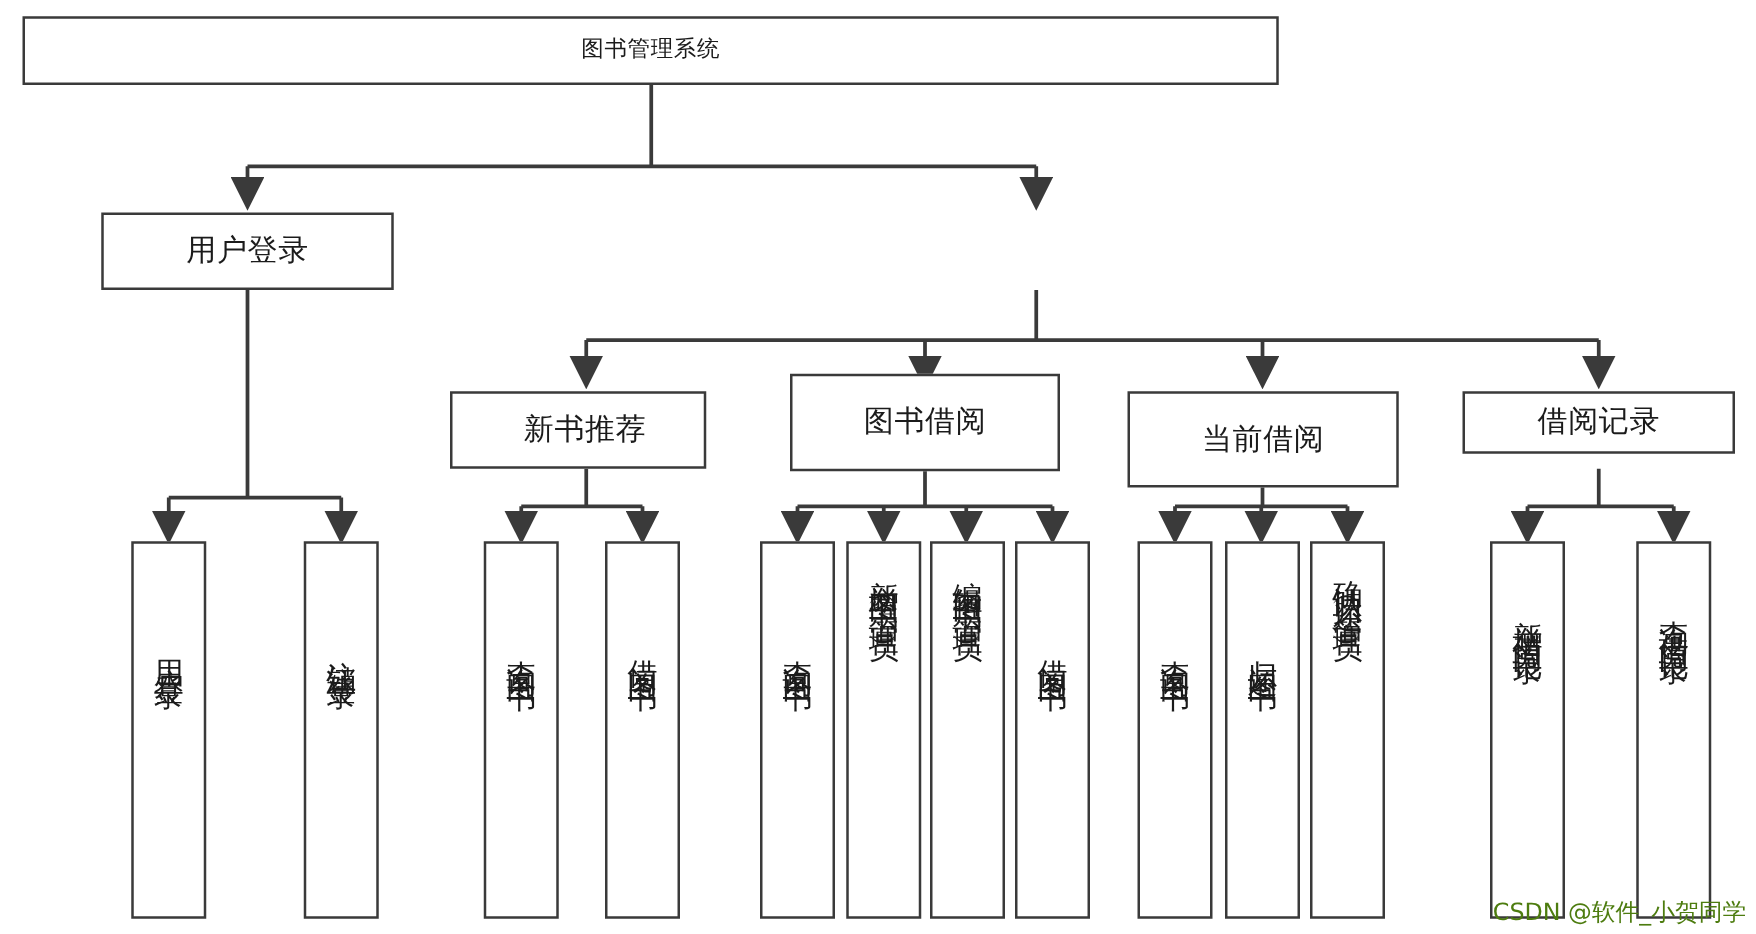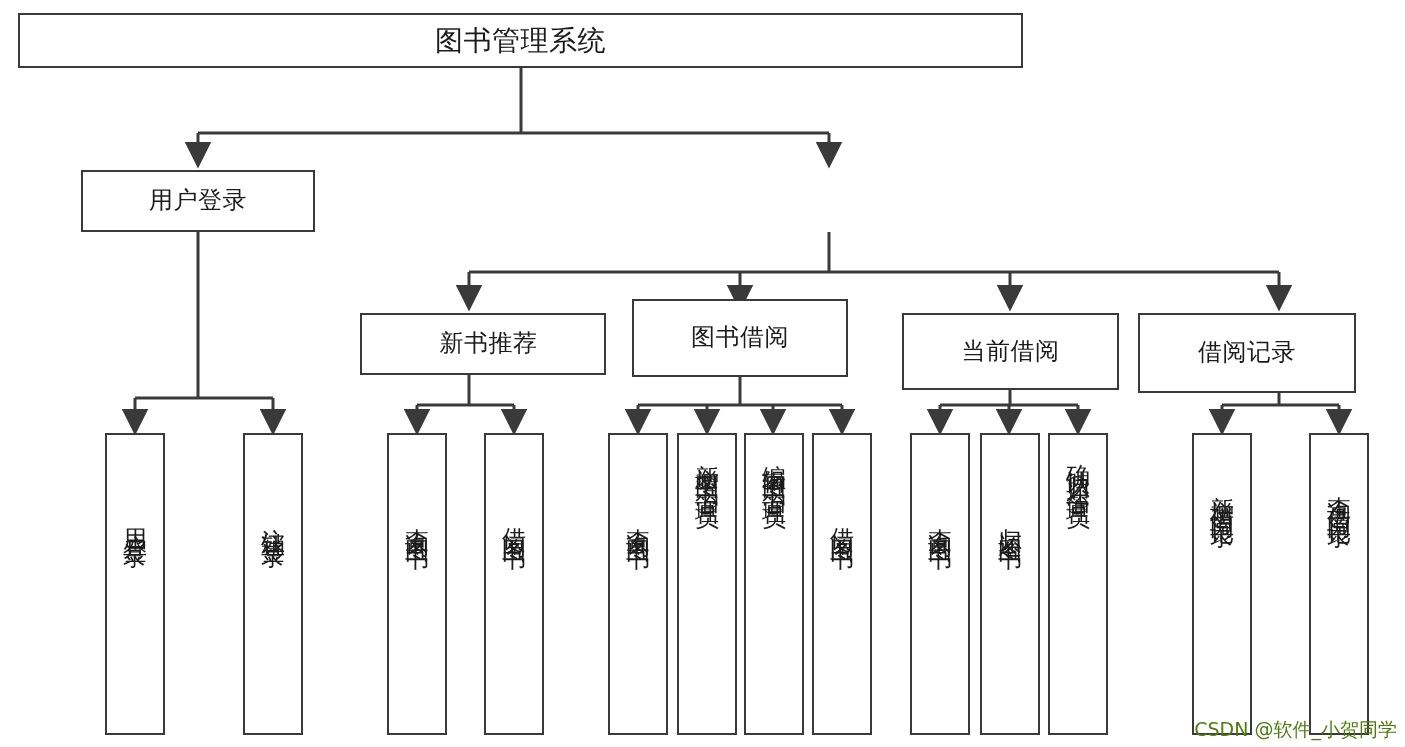--- a/index.html
+++ b/index.html
@@ -41,21 +41,21 @@
     letter-spacing: 0.5px;
     white-space: nowrap;
     text-align: center;
     line-height: 1.05;
   }
   
   .node.horiz .node-label {
     font-size: 24px;
   }
   .node.root .node-label {
-    font-size: 28px;
+    font-size: 18px;
   }
   
   .node.vert {
     align-items: flex-start;
     justify-content: center;
     padding-top: 14px;
   }
   .node.vert .node-label {
     font-size: 24px;
     writing-mode: vertical-rl;
@@ -131,30 +131,30 @@
   </svg>
 
   <div class="node horiz root" style="left:18px; top:13px; width:1005px; height:55px;">
     <span class="node-label">图书管理系统</span>
   </div>
 
   <div class="node horiz" style="left:81px; top:170px; width:234px; height:62px;">
     <span class="node-label">用户登录</span>
   </div>
 
-  <div class="node horiz" style="left:360px; top:313px; width:246px; height:62px;padding-left:11px;">
+  <div class="node horiz" style="left:360px; top:313px; width:205px; height:62px;padding-left:11px;">
     <span class="node-label">新书推荐</span>
   </div>
   <div class="node horiz" style="left:632px; top:299px; width:216px; height:78px;justify-content:center;">
     <span class="node-label">图书借阅</span>
   </div>
   <div class="node horiz" style="left:902px; top:313px; width:217px; height:77px;">
     <span class="node-label">当前借阅</span>
   </div>
-  <div class="node horiz" style="left:1138px; top:313px; width:218px; height:80px;">
+  <div class="node horiz" style="left:1170px; top:313px; width:218px; height:50px;">
     <span class="node-label">借阅记录</span>
   </div>
 
   <div class="node vert" style="left:105px; top:433px; width:60px; height:302px; padding-top:74px;">
     <span class="node-label">用户登录</span>
   </div>
   <div class="node vert" style="left:243px; top:433px; width:60px; height:302px; padding-top:74px;">
     <span class="node-label">注销登录</span>
   </div>
 

